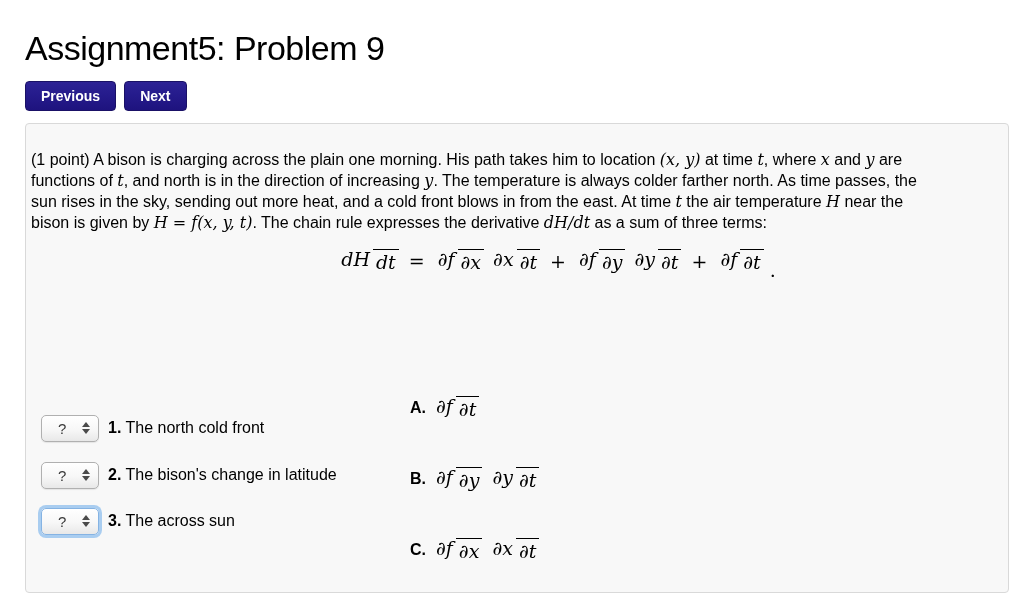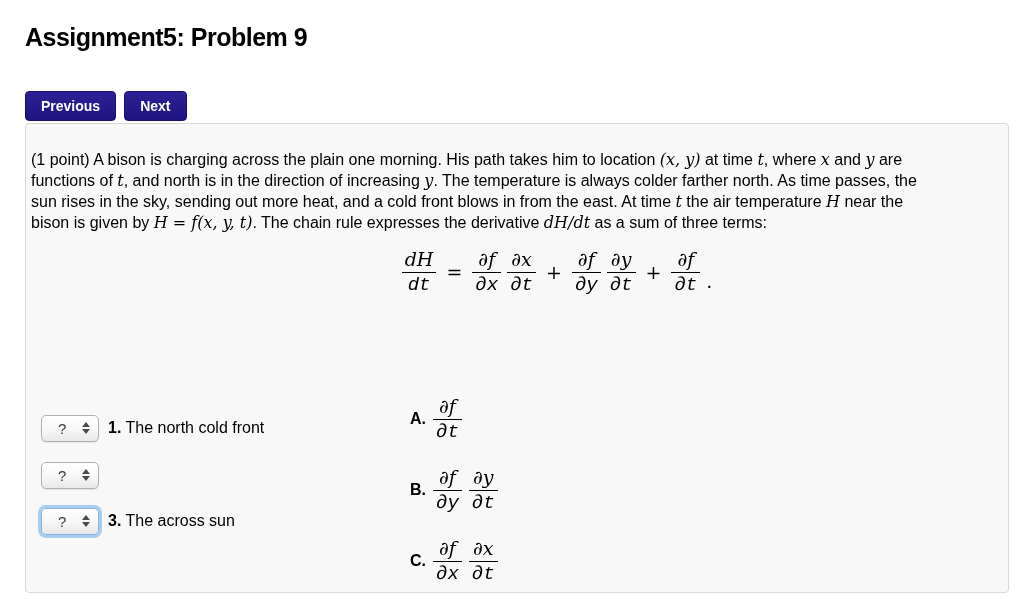--- a/index.html
+++ b/index.html
@@ -17,38 +17,37 @@
     width: 1024px; height: 599px;
     position: relative;
     background: #ffffff;
     font-family: "Liberation Sans", sans-serif;
     color: #000;
     overflow: hidden;
   }
 
   .page-title {
     position: absolute; left: 25px; top: 6px;
-    font-size: 25px; font-weight: bold; letter-spacing: -0.5px;
+    font-size: 34px; font-weight: normal; letter-spacing: -0.5px;
   }
 
   .nav-bar {
     position: absolute; left: 25px; top: 81px;
     display: flex; gap: 8px;
   }
   .nav-btn {
     background: linear-gradient(180deg, #2d2295 0%, var(--button-bg) 45%, #1e137e 100%);
     color: var(--button-text);
     border: 1px solid var(--button-border);
     border-radius: 4px;
     font-family: "Liberation Sans", sans-serif;
     font-size: 14px; font-weight: bold;
     padding: 6px 15px 6px;
     line-height: 16px;
     cursor: pointer;
-    margin-top: 10px;
   }
 
   .problem-panel {
     position: absolute; left: 25px; top: 123px;
     width: 984px; height: 470px;
     background: var(--panel-bg);
     border: 1px solid var(--panel-border);
     border-radius: 4px;
   }
 
@@ -65,27 +64,27 @@
   .equation-row {
     position: absolute; left: 0; top: 125px; width: 100%;
     display: flex; justify-content: center;
   }
   .equation {
     position: relative; left: 40px;
     display: flex; align-items: center; gap: 6px;
     font-size: 19px;
   }
   .frac {
-    display: inline-flex; flex-direction: column; align-items: stretch;
+    display: inline-flex; flex-direction: row; align-items: stretch;
     text-align: center;
     font-family: "DejaVu Serif", serif; font-style: italic;
     line-height: 1.1;
   }
   .frac .num { padding: 0 3px 2px; }
-  .frac .den { border-top: 1.5px solid #000; padding: 2px 3px 0; font-family: Liberation Mono, monospace; }
+  .frac .den { border-top: 1.5px solid #000; padding: 2px 3px 0; }
   .op {
     font-family: "DejaVu Serif", serif;
     margin: 0 4px;
   }
   .eq-period {
     font-family: "DejaVu Serif", serif;
     align-self: center;
     transform: translateY(9px);
   }
 
@@ -213,20 +212,21 @@
         <span class="match-label"><span class="num-label">1.</span><span> The north cold front</span></span>
       </div>
       <div class="match-row">
         <div class="qselect">
           <span class="qmark">?</span>
           <span class="arrows">
             <span class="arrow-up"></span>
             <span class="arrow-down"></span>
           </span>
         </div>
+        <span class="match-label"><span class="num-label">2.</span><span> The bison's change in latitude</span></span>
       </div>
       <div class="match-row">
         <div class="qselect focused">
           <span class="qmark">?</span>
           <span class="arrows">
             <span class="arrow-up"></span>
             <span class="arrow-down"></span>
           </span>
         </div>
         <span class="match-label"><span class="num-label">3.</span><span> The across sun</span></span>

